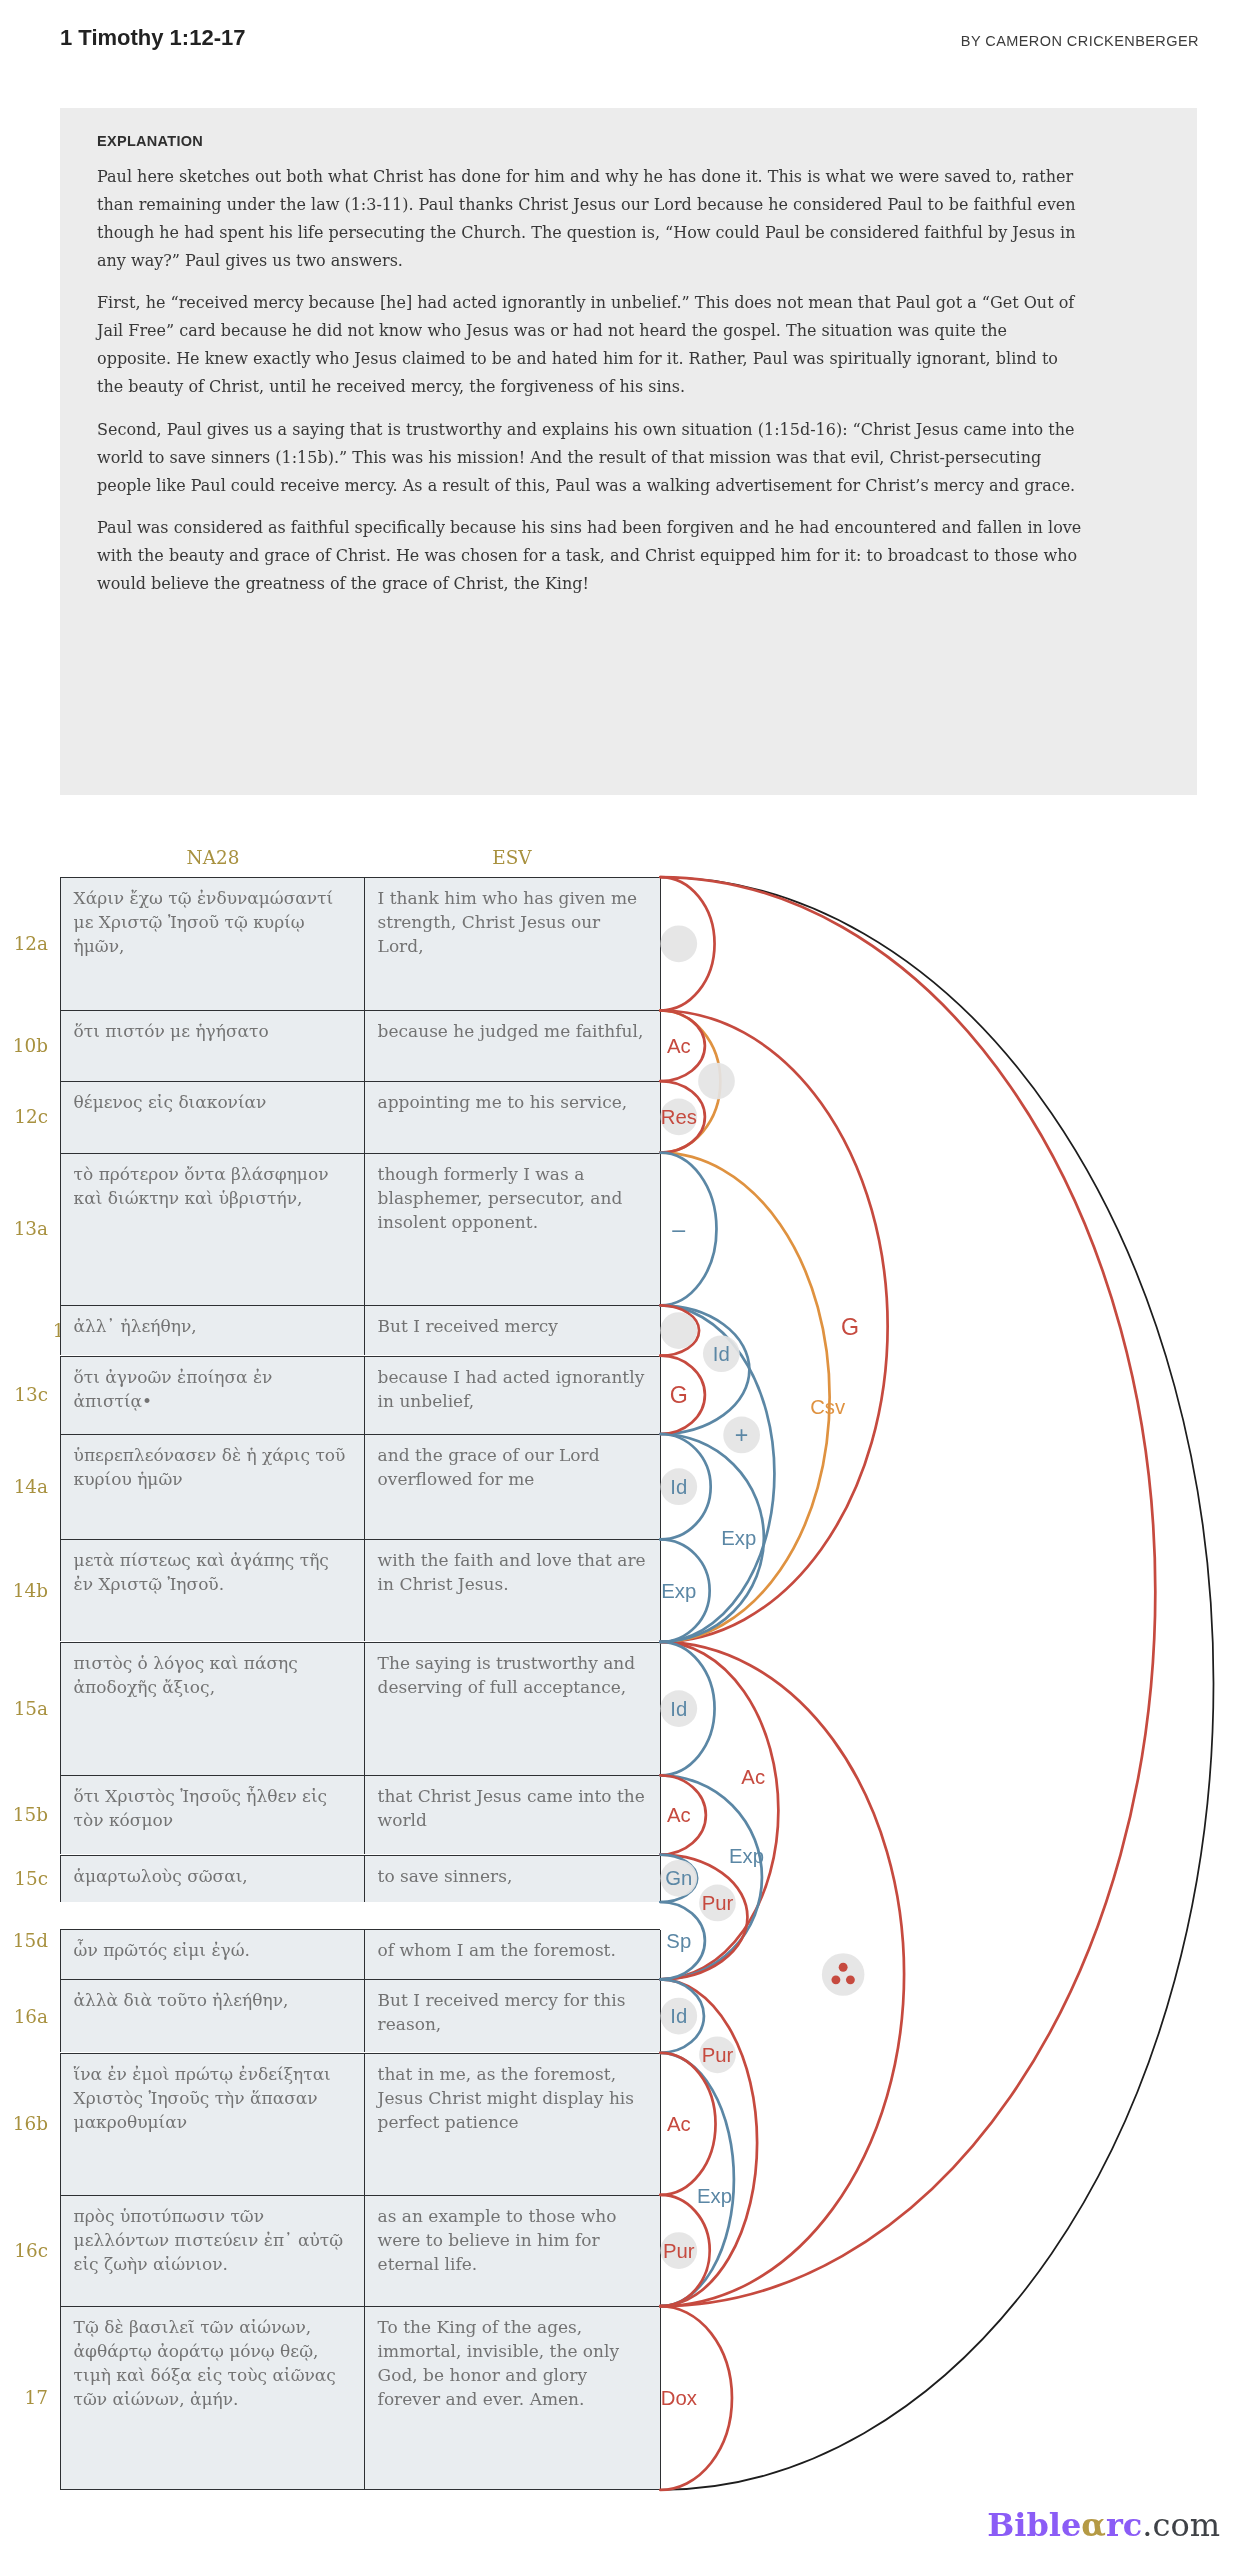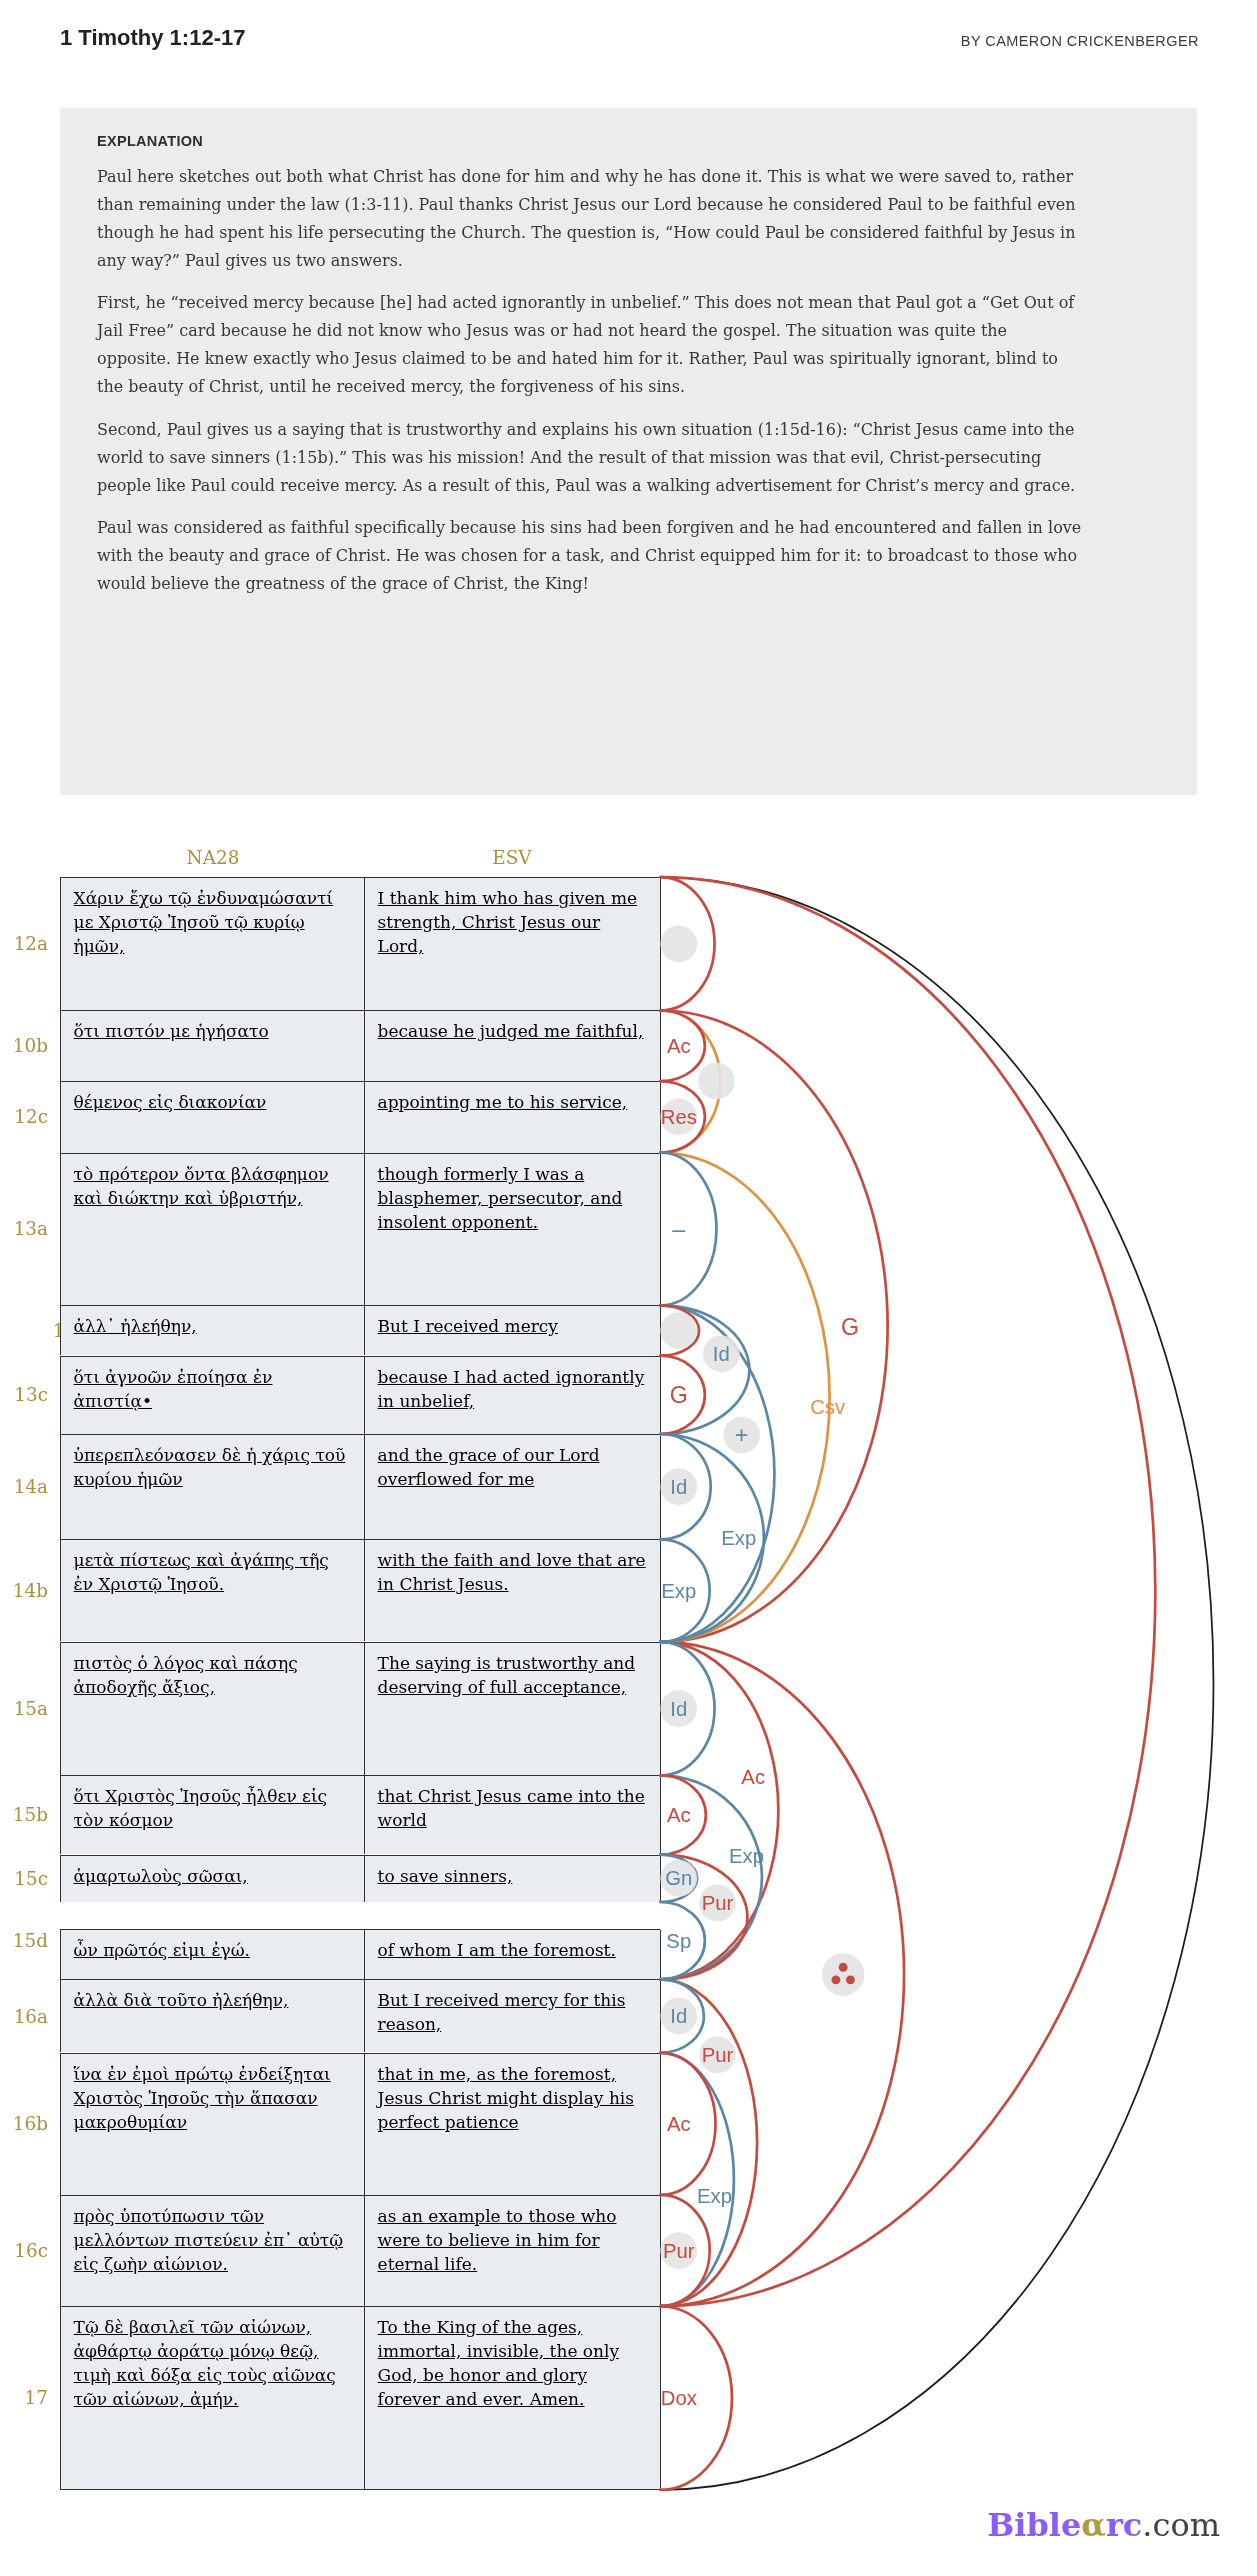--- a/index.html
+++ b/index.html
@@ -21,22 +21,22 @@
               font-family:"DejaVu Serif","Liberation Serif",serif;}
   
   .verse-ref{position:absolute;left:0;width:48px;text-align:right;font-size:18.4px;color:#a8913f;
              font-family:"DejaVu Serif","Liberation Serif",serif;line-height:23px;}
   
   #rows{position:absolute;left:60px;top:877px;width:600px;}
   .row{position:absolute;left:0;width:600px;background:#e9edf0;border-top:1.9px solid #2e3033;
        box-sizing:border-box;}
   .row.last{border-bottom:1.9px solid #2e3033;}
   .cell{position:absolute;top:0;bottom:0;box-sizing:border-box;overflow:hidden;padding:7.7px 12.6px;
-        font-size:17px;line-height:24px;color:#000000;
-        font-family:"DejaVu Serif","Liberation Serif",serif;text-decoration:underline;}
+        font-size:17px;line-height:24px;color:#737373;
+        font-family:"DejaVu Serif","Liberation Serif",serif;}
   .cell.greek{left:0;width:305px;border-left:1.9px solid #2e3033;border-right:1.9px solid #2e3033;}
   .cell.english{left:305px;right:0;width:296px;border-right:1.9px solid #2e3033;}
   
   #arc-svg{position:absolute;left:0;top:0;}
   #arc-svg text{font-family:"Liberation Sans",sans-serif;}
   
   #logo{position:absolute;right:37px;top:2506px;font-size:32px;
         font-family:"DejaVu Serif","Liberation Serif",serif;color:#32353a;}
   #logo .b{font-weight:bold;color:#8b5cf6;}
   #logo .alpha{font-weight:bold;color:#b59a45;}

